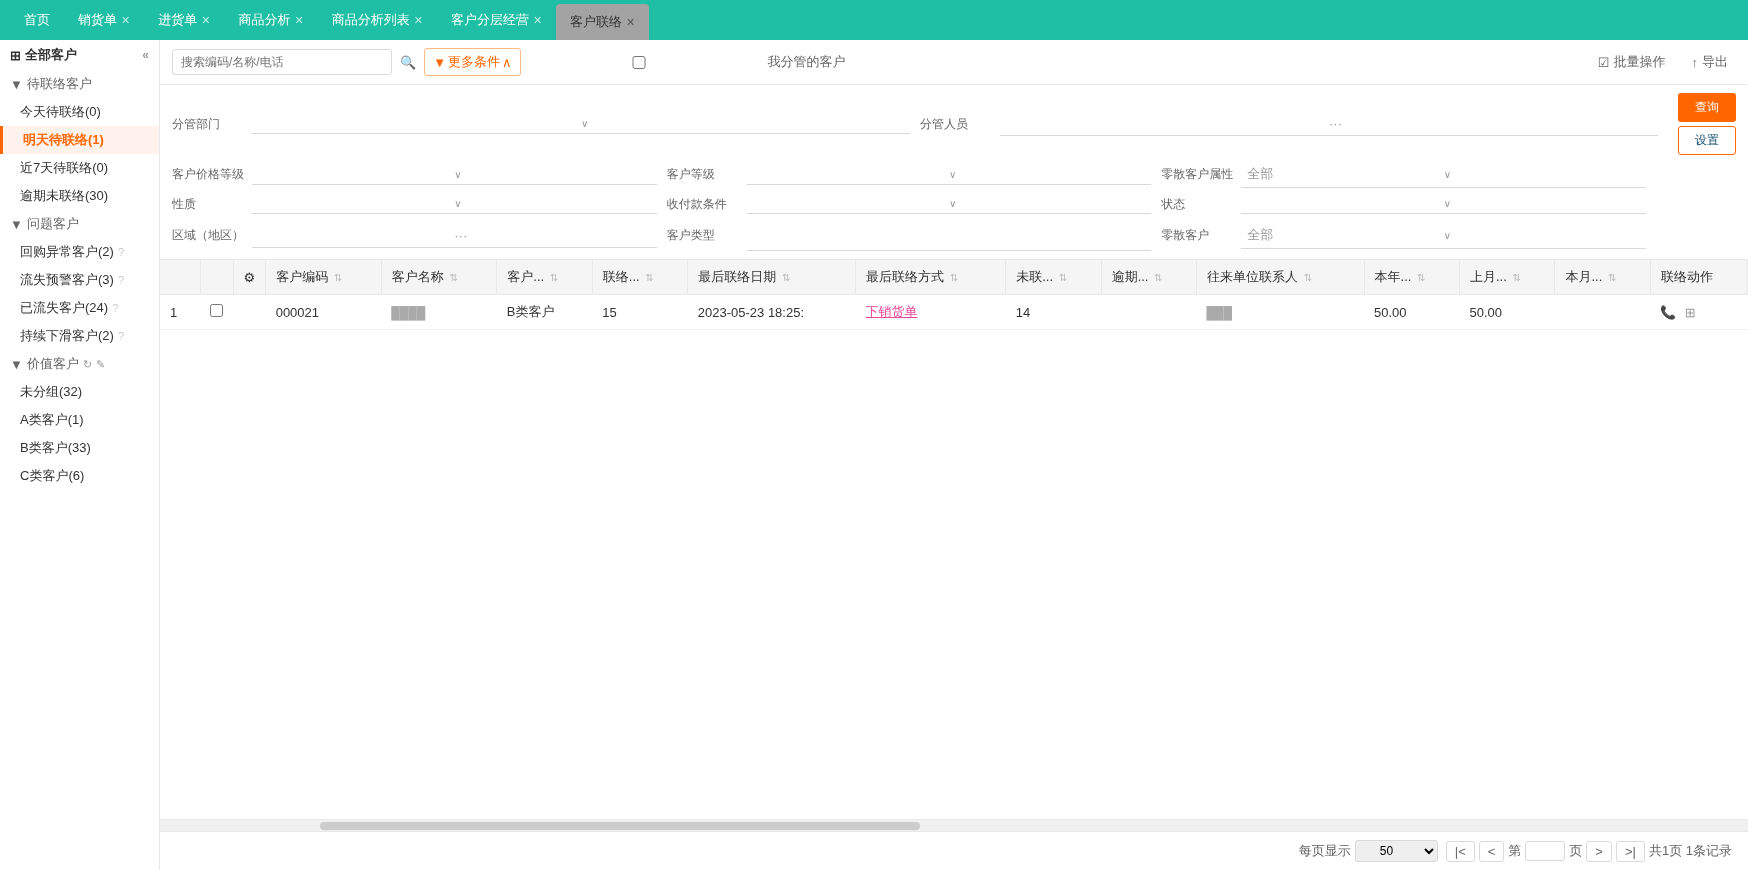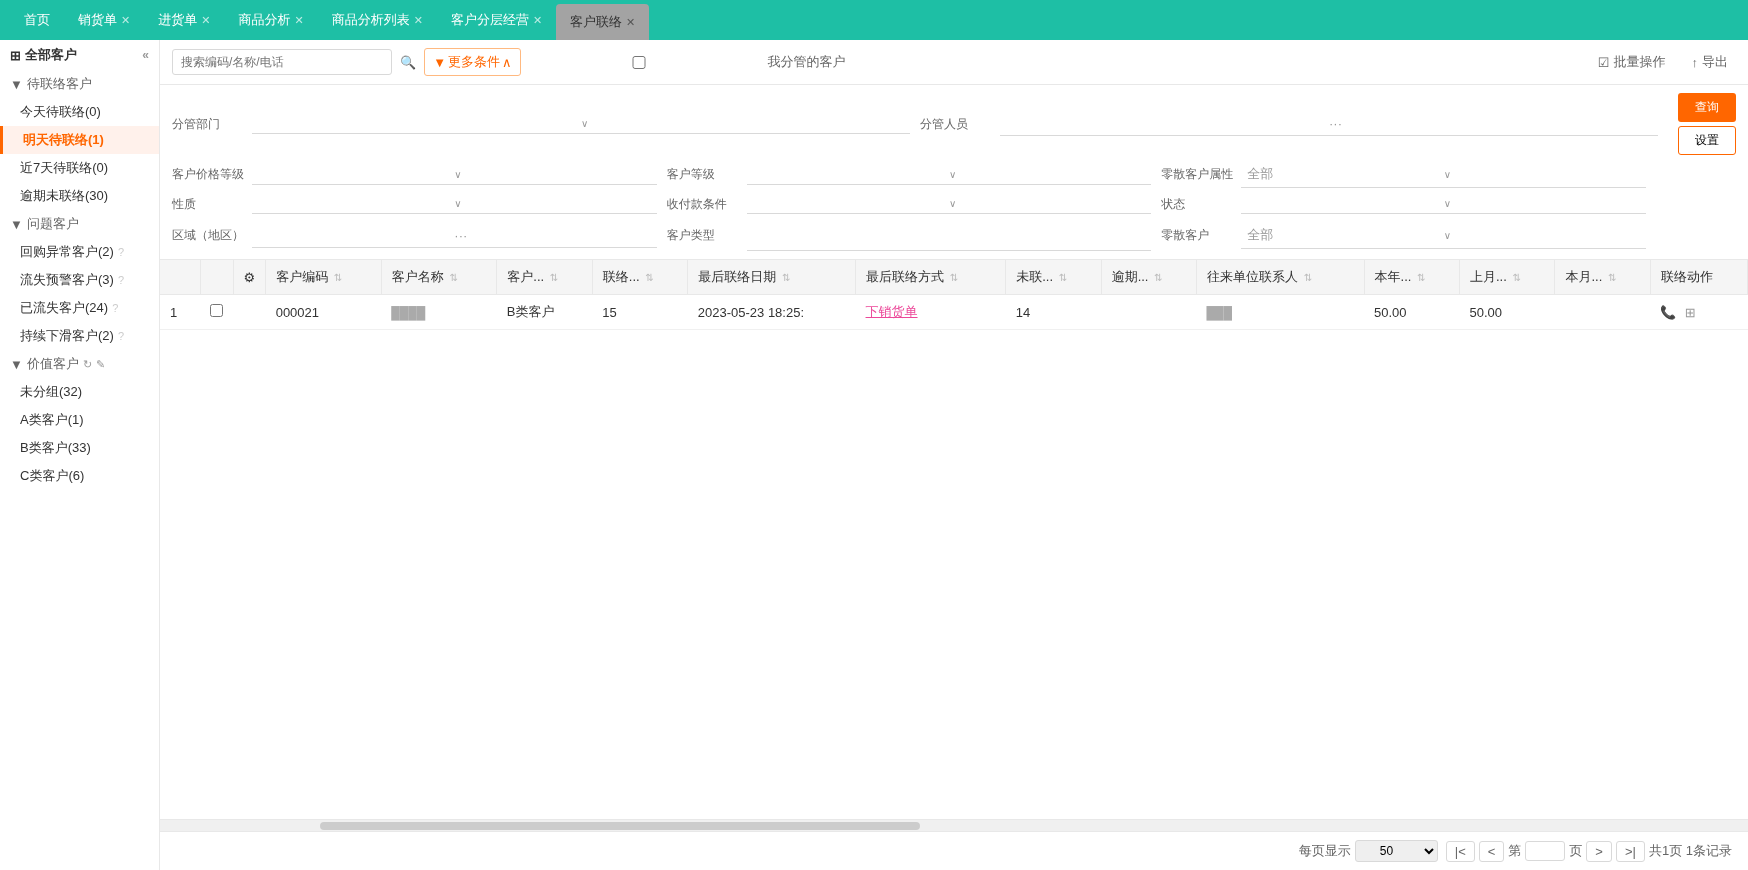--- a/index.html
+++ b/index.html
@@ -215,21 +215,21 @@
       background: #ff6600;
       color: white;
       border: none;
       padding: 6px 16px;
       border-radius: 3px;
       cursor: pointer;
       font-size: 12px;
     }
     .btn-settings {
       background: white;
-      color: #000000;
+      color: #0c4a6e;
       border: 1px solid #ff6600;
       padding: 5px 16px;
       border-radius: 3px;
       cursor: pointer;
       font-size: 12px;
     }
 
     
     .table-area {
       flex: 1;

